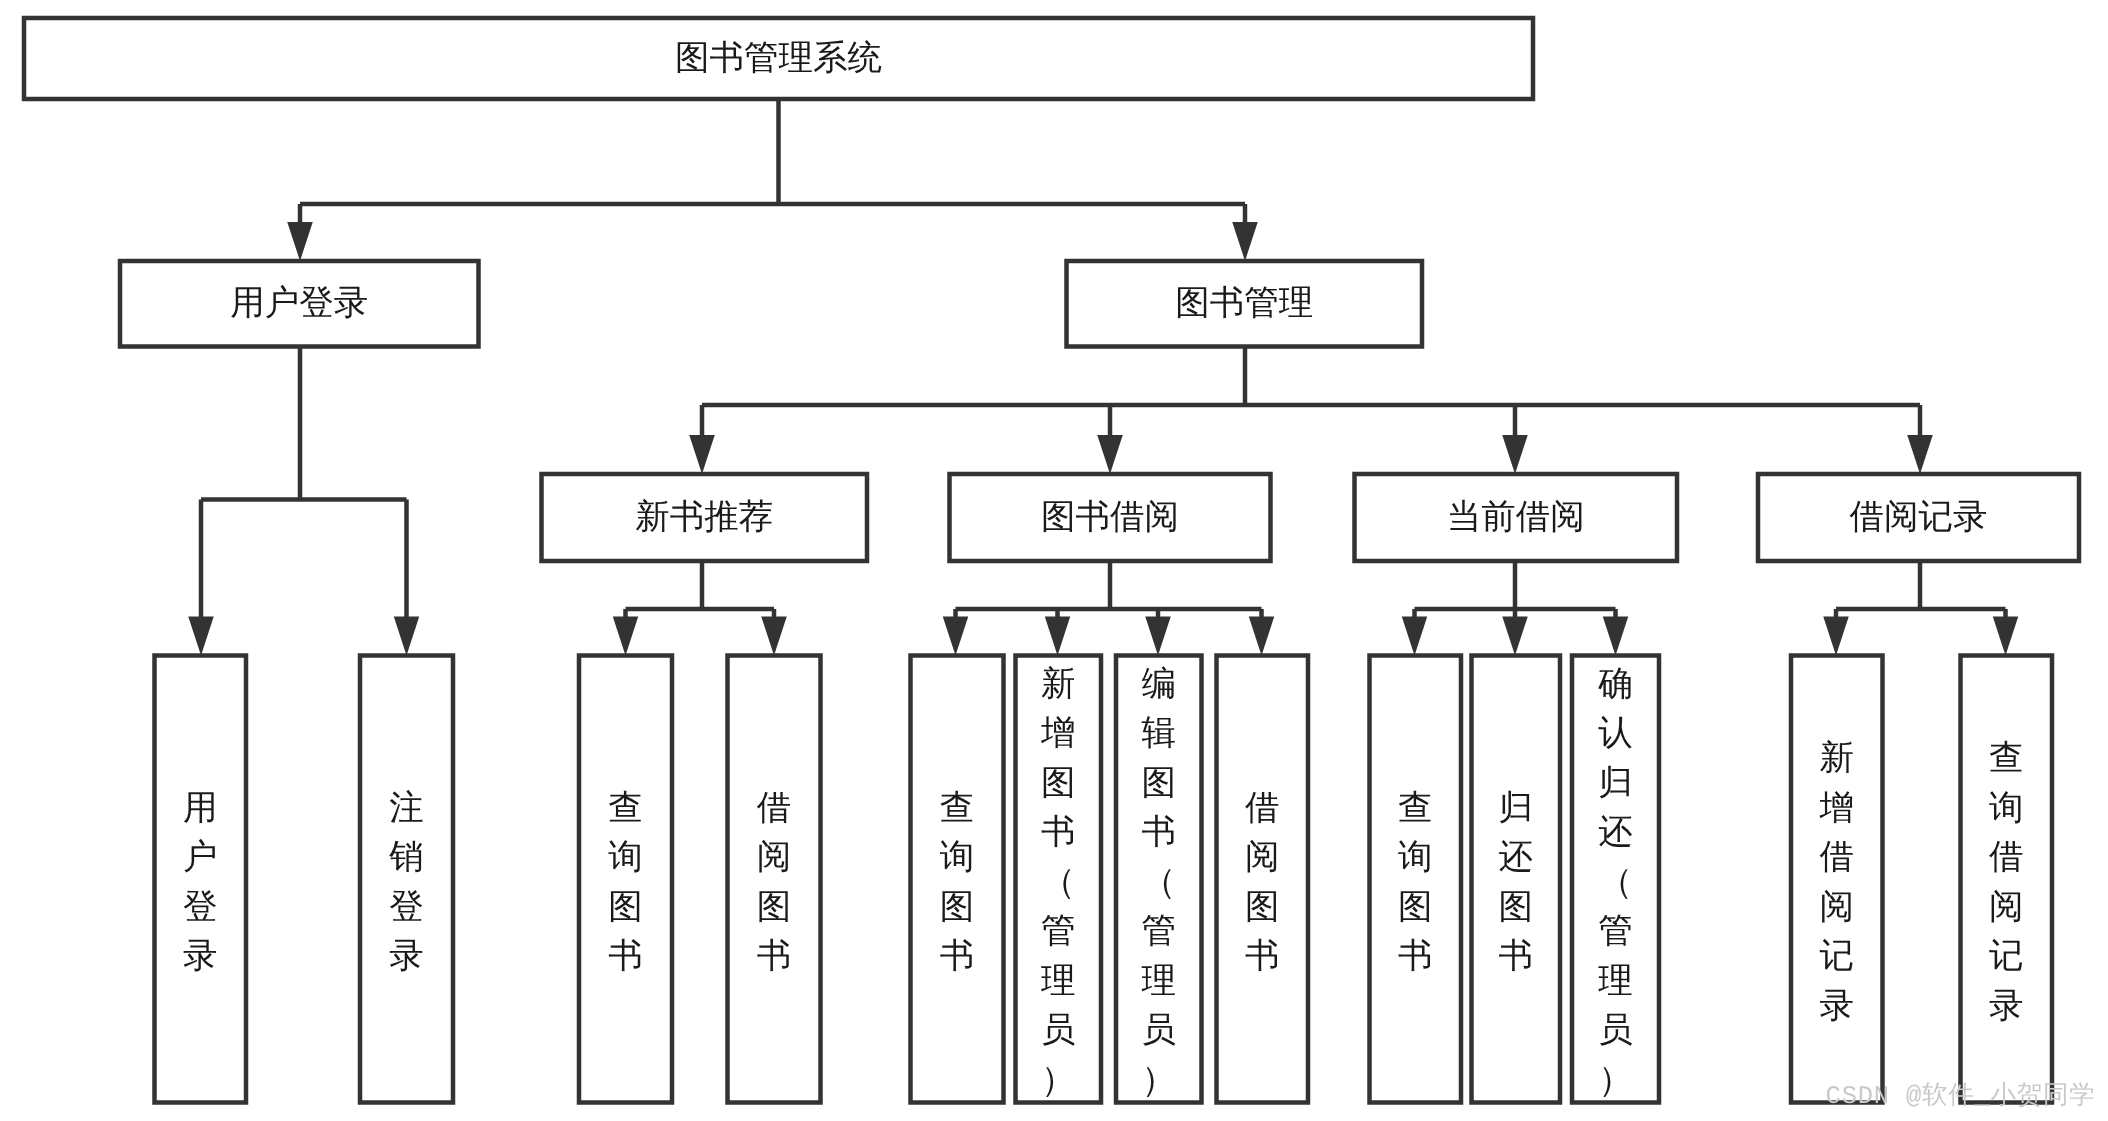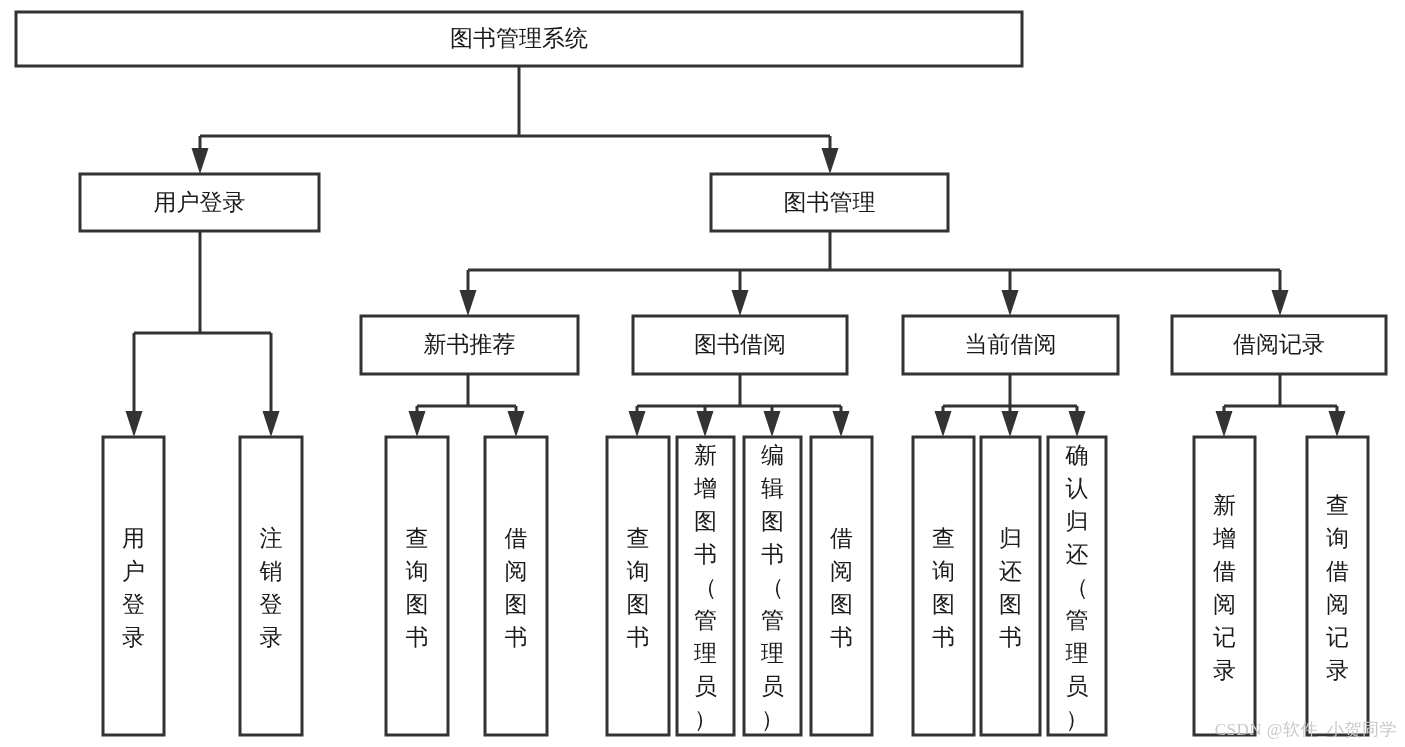--- a/index.html
+++ b/index.html
@@ -51,21 +51,21 @@
   .node-label-v {
     font-family: "Liberation Sans", "DejaVu Sans", sans-serif;
     font-size: 23px;
     fill: #1a1a1a;
     text-anchor: middle;
   }
   .watermark-text {
     position: absolute;
     right: 8px;
     bottom: 6px;
-    font-family: Liberation Serif, serif;
+    font-family: Liberation Mono, monospace;
     font-size: 17px;
     color: #c9c9c9;
     letter-spacing: 0.5px;
     white-space: nowrap;
     user-select: none;
   }
 </style>
 </head>
 <body>
 

